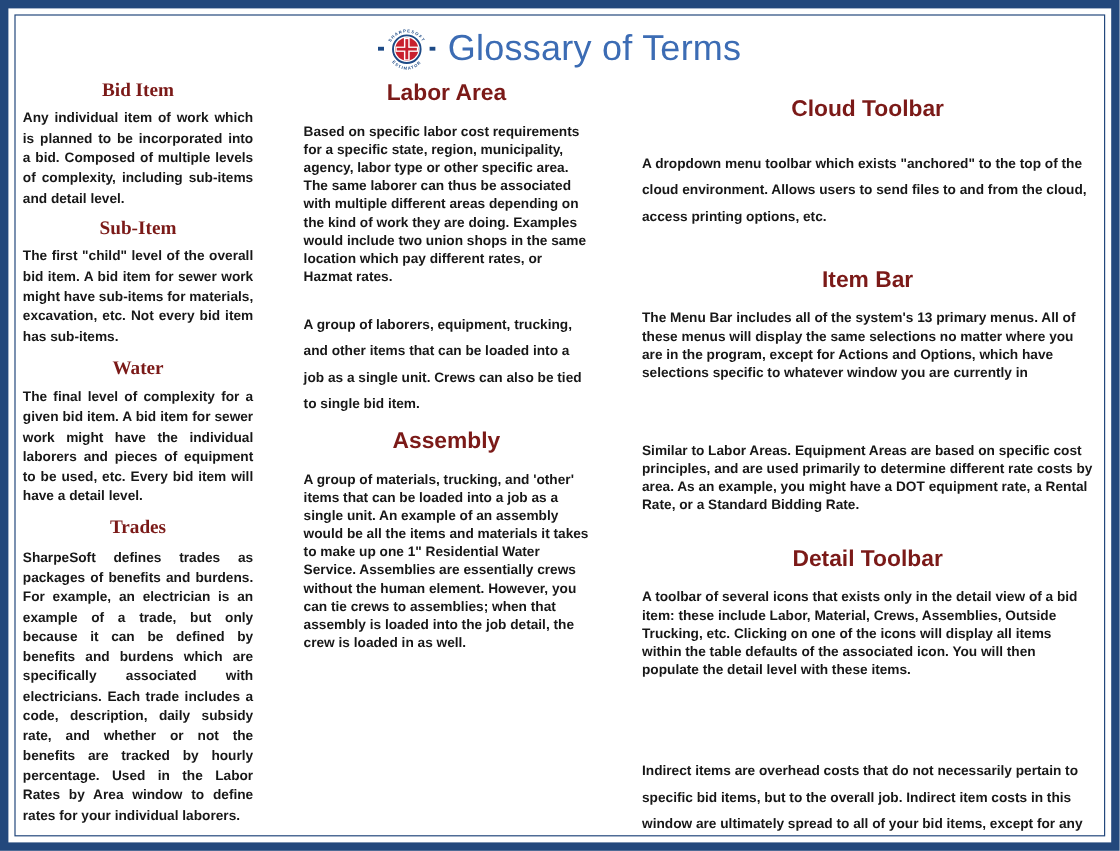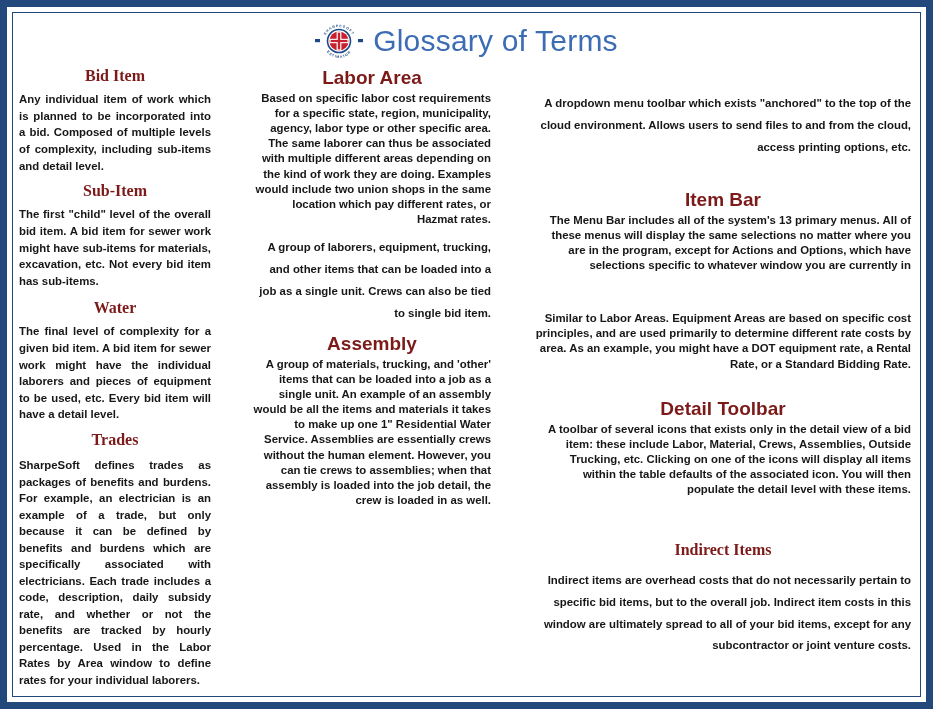--- a/index.html
+++ b/index.html
@@ -97,21 +97,21 @@
   }
 
   p.def {
     margin: 0;
     color: #171717;
     font-family: "Liberation Sans", sans-serif;
     font-weight: bold;
     font-size: 11.4px;
   }
   p.def.justify { text-align: justify; }
-  p.def.left    { text-align: right; }
+  p.def.left    { text-align: left; margin-top: 12px; }
 
   
   p.def.lh-tight { line-height: 1.33; }
   p.def.lh-mid   { line-height: 1.45; }
   p.def.lh-loose { line-height: 1.92; }
 
   
   .sp-2  { height: 2px; }
   .sp-4  { height: 4px; }
   .sp-6  { height: 6px; }
@@ -227,20 +227,21 @@
 
           <div class="sp-10"></div>
 
         </div>
 
         <div class="col col-3">
 
           <div class="sp-14"></div>
 
           <div class="entry">
+            <h2 class="term sans">Cloud Toolbar</h2>
             <div class="sp-12"></div>
             <p class="def left lh-loose">A dropdown menu toolbar which exists "anchored" to the top of the cloud environment. Allows users to send files to and from the cloud, access printing options, etc.</p>
           </div>
 
           <div class="sp-30"></div>
 
           <div class="entry">
             <h2 class="term sans">Item Bar</h2>
             <div class="sp-2"></div>
             <p class="def left lh-tight">The Menu Bar includes all of the system's 13 primary menus. All of these menus will display the same selections no matter where you are in the program, except for Actions and Options, which have selections specific to whatever window you are currently in</p>
@@ -257,21 +258,20 @@
 
           <div class="entry">
             <h2 class="term sans">Detail Toolbar</h2>
             <div class="sp-2"></div>
             <p class="def left lh-tight">A toolbar of several icons that exists only in the detail view of a bid item: these include Labor, Material, Crews, Assemblies, Outside Trucking, etc. Clicking on one of the icons will display all items within the table defaults of the associated icon. You will then populate the detail level with these items.</p>
           </div>
 
           <div class="sp-44"></div>
 
           <div class="entry">
-            <h2 class="term serif">Indirect Items</h2>
             <div class="sp-10"></div>
             <p class="def left lh-loose">Indirect items are overhead costs that do not necessarily pertain to specific bid items, but to the overall job. Indirect item costs in this window are ultimately spread to all of your bid items, except for any subcontractor or joint venture costs.</p>
           </div>
 
         </div>
 
       </div>
 
     </div>
   </div>

